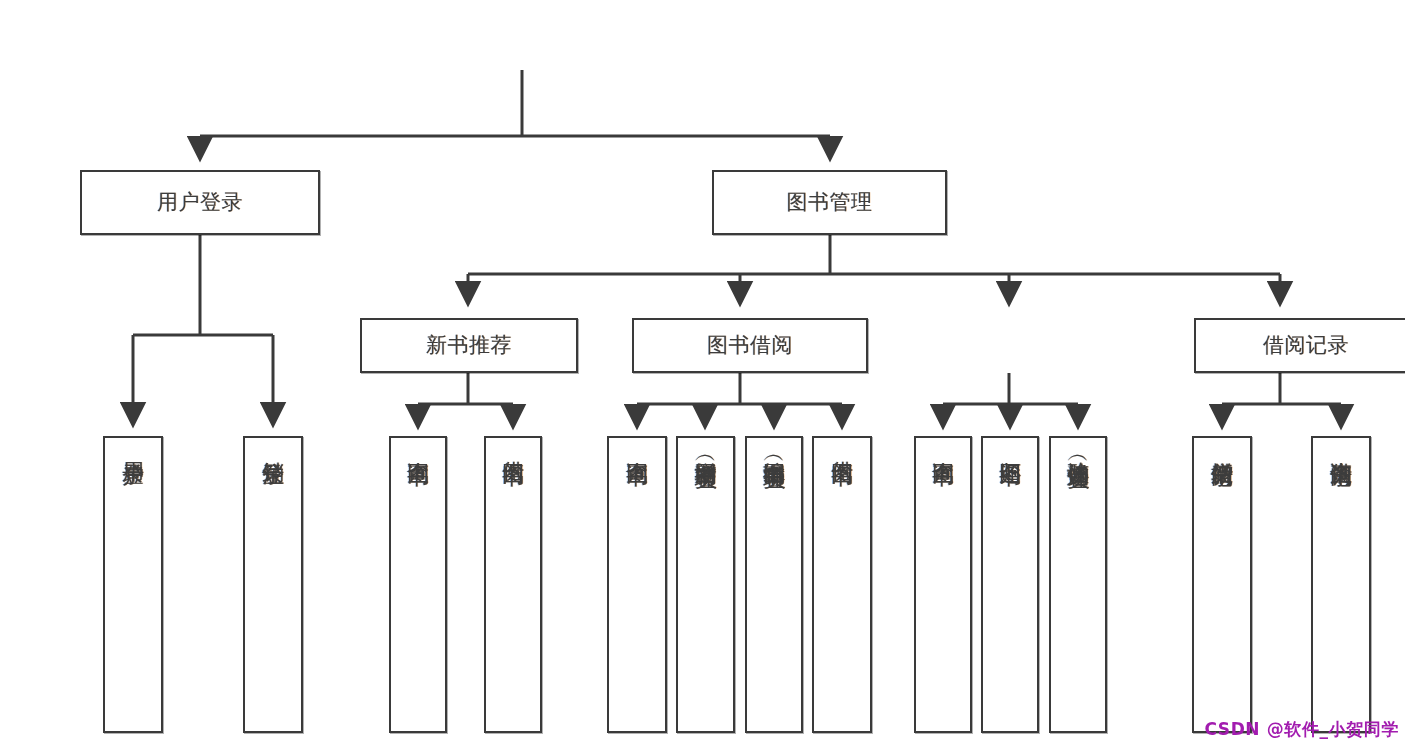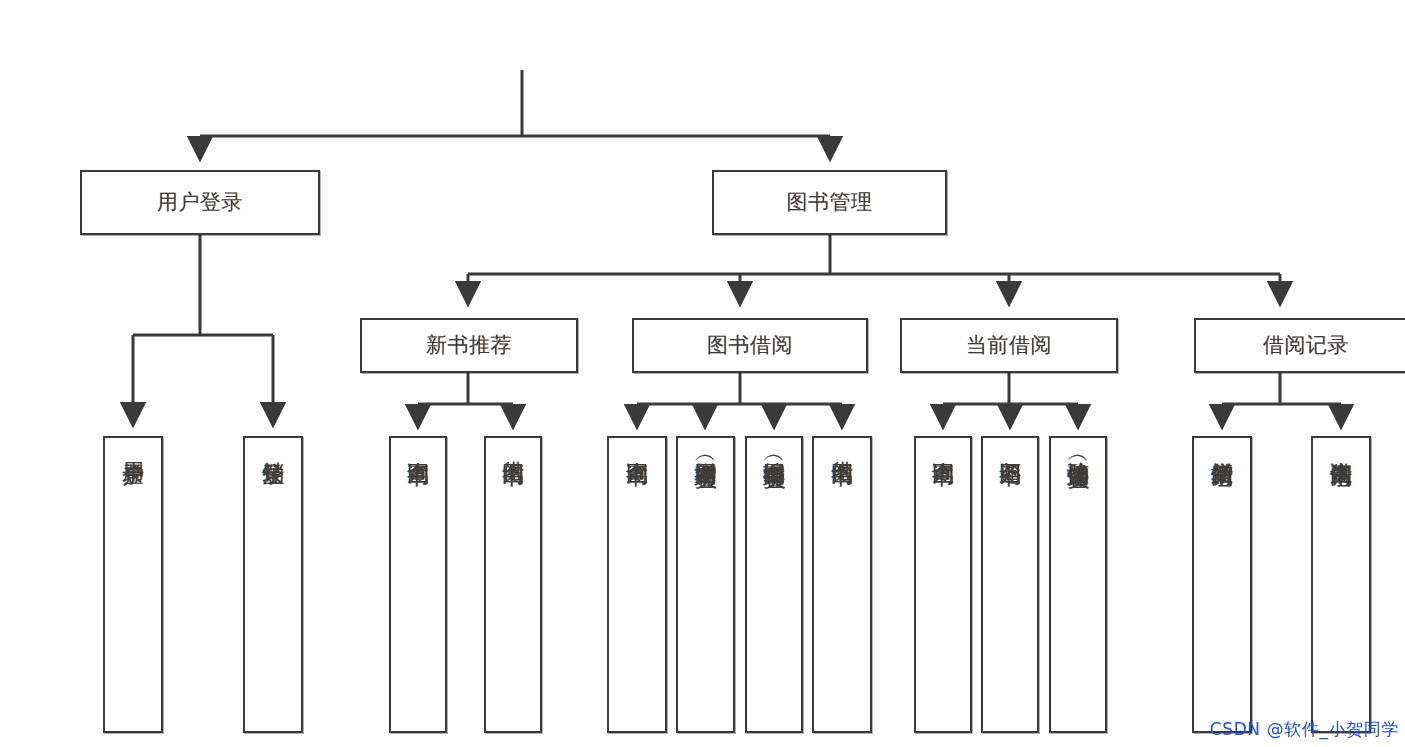--- a/index.html
+++ b/index.html
@@ -58,25 +58,26 @@
     white-space: pre;
   }
   .node.root .label { font-size: 22px; }
   .node.lvl1 .label { font-size: 21px; }
   .node.lvl2 .label { font-size: 21px; }
 
   #watermark {
     position: absolute;
     right: 6px;
     bottom: 6px;
-    color: #1d4ed8;
+    color: #a21caf;
     font-size: 17px;
     letter-spacing: 0.6px;
     white-space: nowrap;
     user-select: none;
+    font-weight: bold;
   }
 </style>
 </head>
 <body>
 
 <div id="canvas">
 
   <svg id="edges" viewBox="0 0 1405 747">
     <defs>
       <marker id="arrow" viewBox="0 0 12 12" refX="10" refY="6" markerWidth="9" markerHeight="9" orient="auto-start-reverse">
@@ -134,23 +135,20 @@
   <div class="node lvl1" style="left:712px; top:170px; width:235px; height:65px;">
     <span class="label">图书管理</span>
   </div>
 
   <div class="node lvl2" style="left:360px; top:318px; width:218px; height:55px;">
     <span class="label">新书推荐</span>
   </div>
   <div class="node lvl2" style="left:632px; top:318px; width:236px; height:55px;">
     <span class="label">图书借阅</span>
   </div>
-  <div class="node lvl2" style="left:900px; top:318px; width:218px; height:55px;">
-    <span class="label">当前借阅</span>
-  </div>
   <div class="node lvl2" style="left:1194px; top:318px; width:224px; height:55px;">
     <span class="label">借阅记录</span>
   </div>
 
   <div class="node vertical" style="left:103px; top:436px; width:60px; height:297px;">
     <span class="label">用户登录</span>
   </div>
   <div class="node vertical" style="left:243px; top:436px; width:60px; height:297px;">
     <span class="label">注销登录</span>
   </div>

